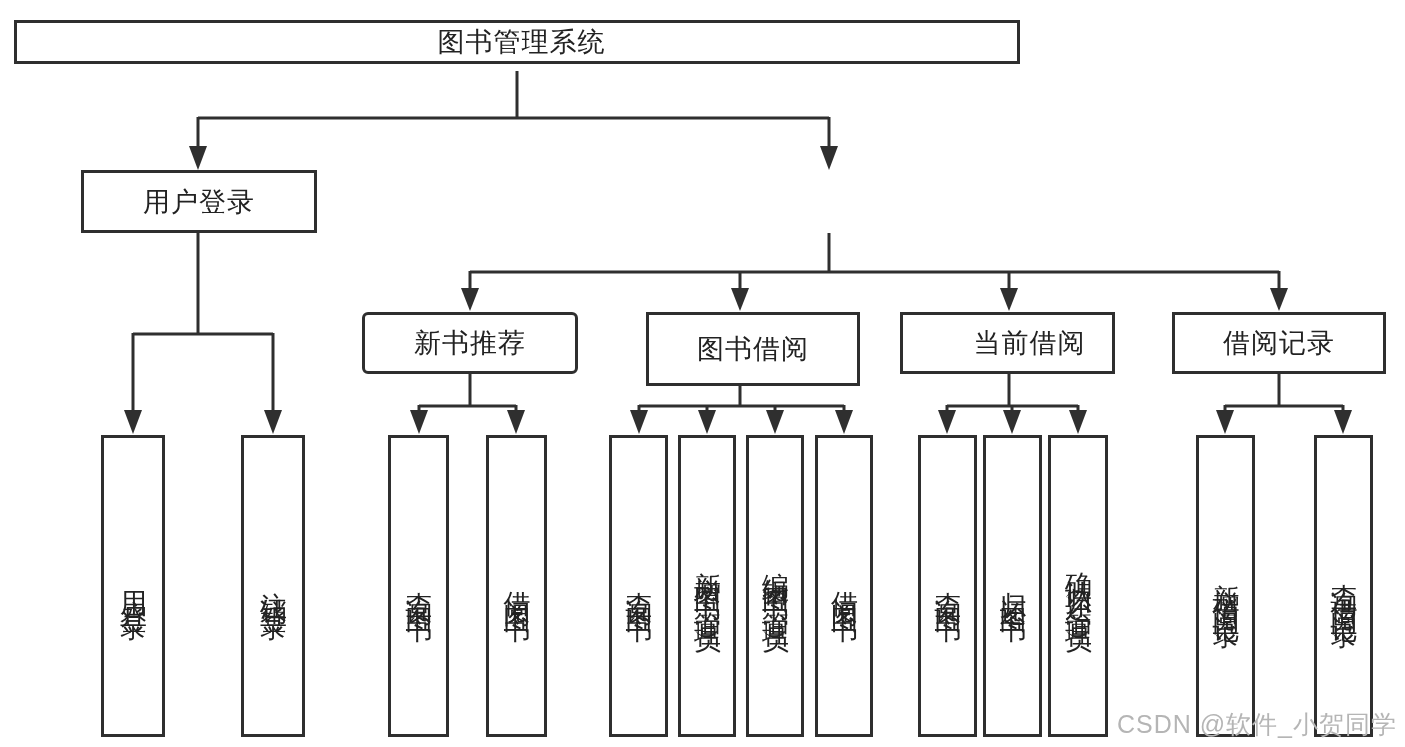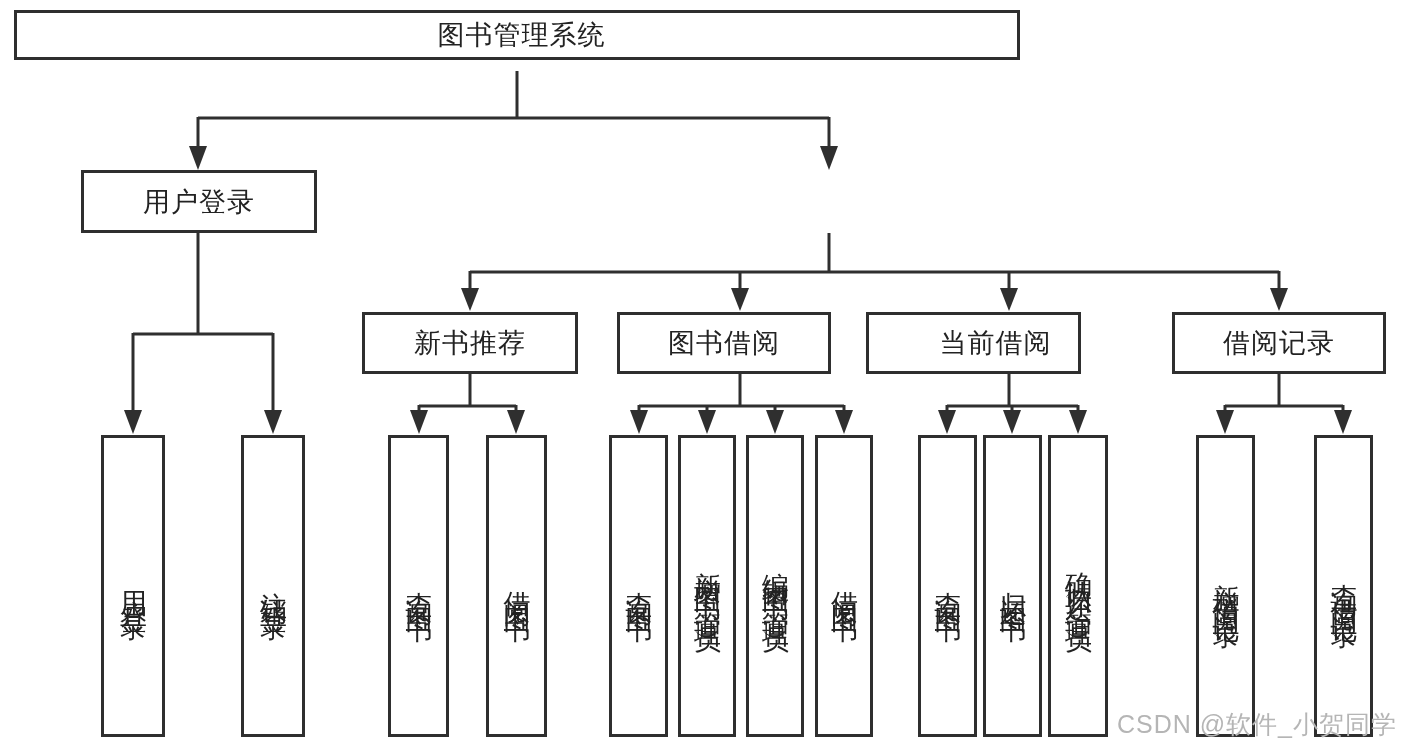--- a/index.html
+++ b/index.html
@@ -123,35 +123,35 @@
     <g>
       <line x1="1279" y1="374" x2="1279" y2="406"></line>
       <line x1="1225" y1="406" x2="1343" y2="406"></line>
       <line x1="1225" y1="405" x2="1225" y2="414"></line>
       <line x1="1343" y1="405" x2="1343" y2="414"></line>
       <polygon points="1216,410 1234,410 1225,434"></polygon>
       <polygon points="1334,410 1352,410 1343,434"></polygon>
     </g>
   </svg>
 
-  <div class="node" style="left:14px;top:10px;width:1006px;height:50px;padding-left:9px;">
+  <div class="node" style="left:14px;top:20px;width:1006px;height:44px;padding-left:9px;">
     <span class="hlabel">图书管理系统</span>
   </div>
 
   <div class="node" style="left:81px;top:170px;width:236px;height:63px;">
     <span class="hlabel">用户登录</span>
   </div>
 
-  <div class="node" style="left:362px;top:312px;width:216px;height:62px;">
+  <div class="node" style="left:362px;top:312px;width:216px;height:62px;border-radius:6px;">
     <span class="hlabel">新书推荐</span>
   </div>
-  <div class="node" style="left:617px;top:312px;width:214px;height:62px;">
+  <div class="node" style="left:646px;top:312px;width:214px;height:74px;">
     <span class="hlabel">图书借阅</span>
   </div>
-  <div class="node" style="left:866px;top:312px;width:215px;height:62px;padding-left:44px;">
+  <div class="node" style="left:900px;top:312px;width:215px;height:62px;padding-left:44px;">
     <span class="hlabel">当前借阅</span>
   </div>
   <div class="node" style="left:1172px;top:312px;width:214px;height:62px;">
     <span class="hlabel">借阅记录</span>
   </div>
 
   <div class="node" style="left:101px;top:435px;width:64px;height:302px;">
     <span class="vlabel">用户登录</span>
   </div>
   <div class="node" style="left:241px;top:435px;width:64px;height:302px;">

